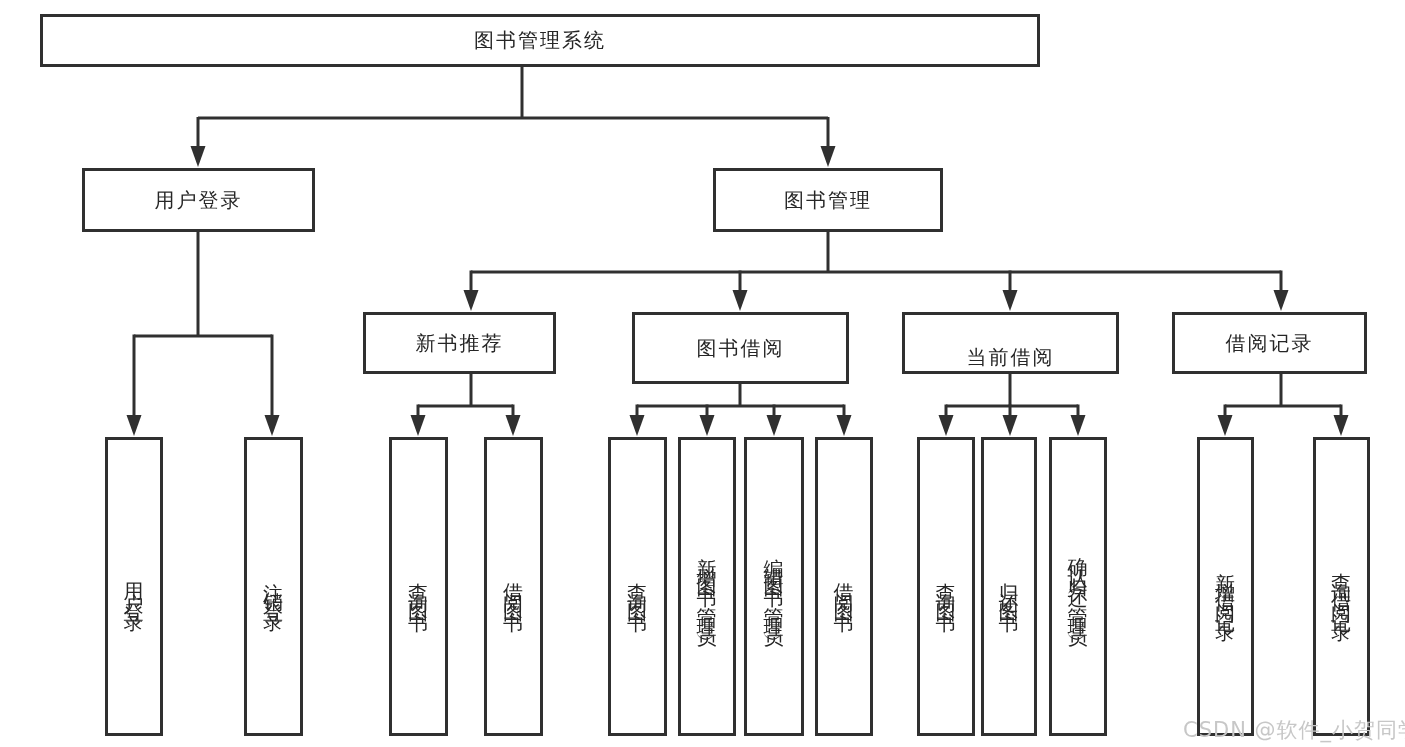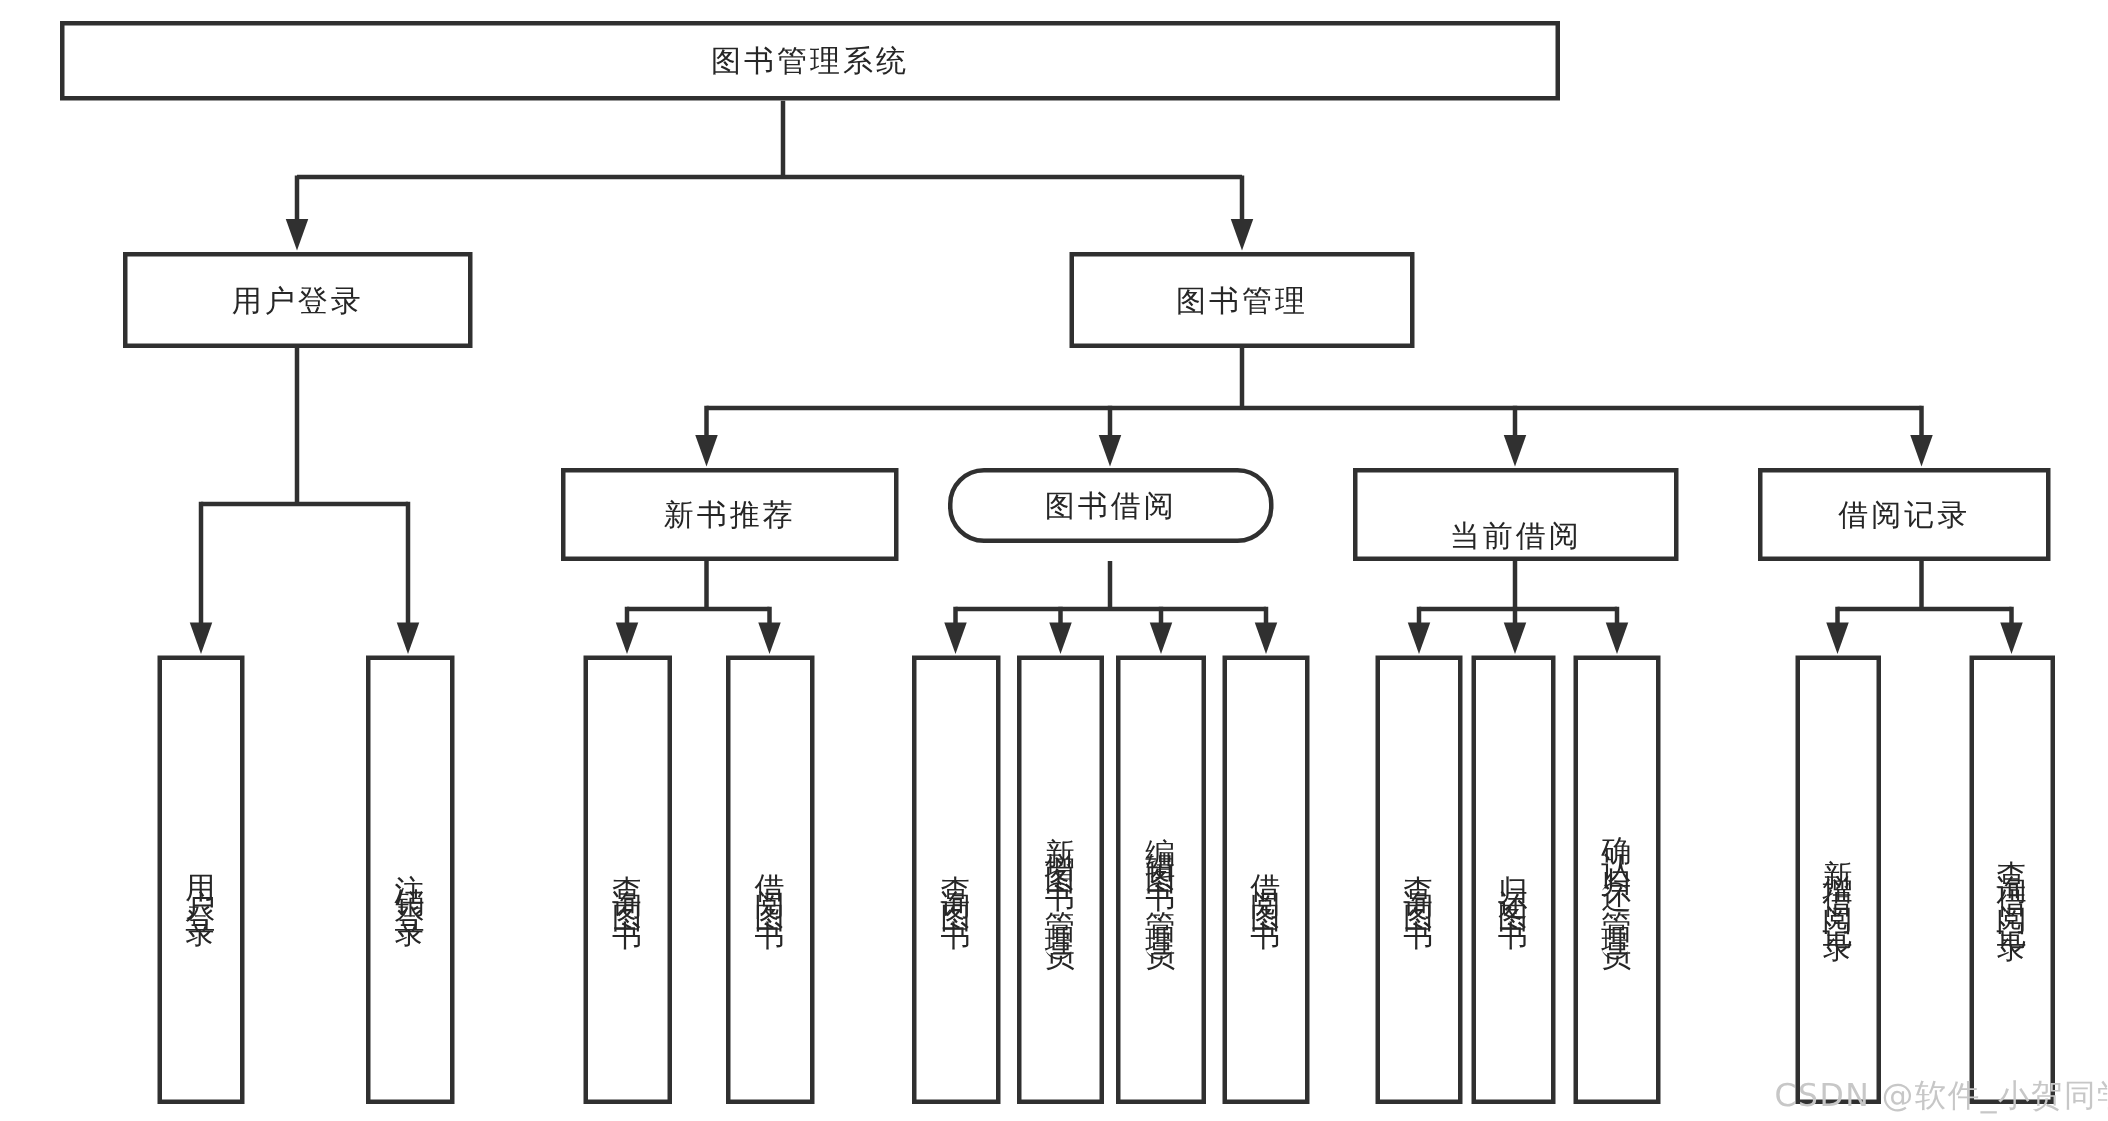--- a/index.html
+++ b/index.html
@@ -100,24 +100,24 @@
     <span>图书管理系统</span>
   </div>
 
   <div class="node" style="left:82px;top:168px;width:233px;height:64px;">
     <span>用户登录</span>
   </div>
   <div class="node" style="left:713px;top:168px;width:230px;height:64px;">
     <span>图书管理</span>
   </div>
 
-  <div class="node" style="left:363px;top:312px;width:225px;height:62px;margin-left:11px;">
+  <div class="node" style="left:363px;top:312px;width:193px;height:62px;">
     <span>新书推荐</span>
   </div>
-  <div class="node" style="left:632px;top:312px;width:217px;height:50px;border-radius:24px;">
+  <div class="node" style="left:632px;top:312px;width:217px;height:72px;">
     <span>图书借阅</span>
   </div>
   <div class="node" style="left:902px;top:312px;width:217px;height:62px;align-items:flex-end;">
     <span>当前借阅</span>
   </div>
   <div class="node" style="left:1172px;top:312px;width:195px;height:62px;">
     <span>借阅记录</span>
   </div>
 
   <div class="vnode" style="left:105px;top:437px;width:58px;height:299px;">

